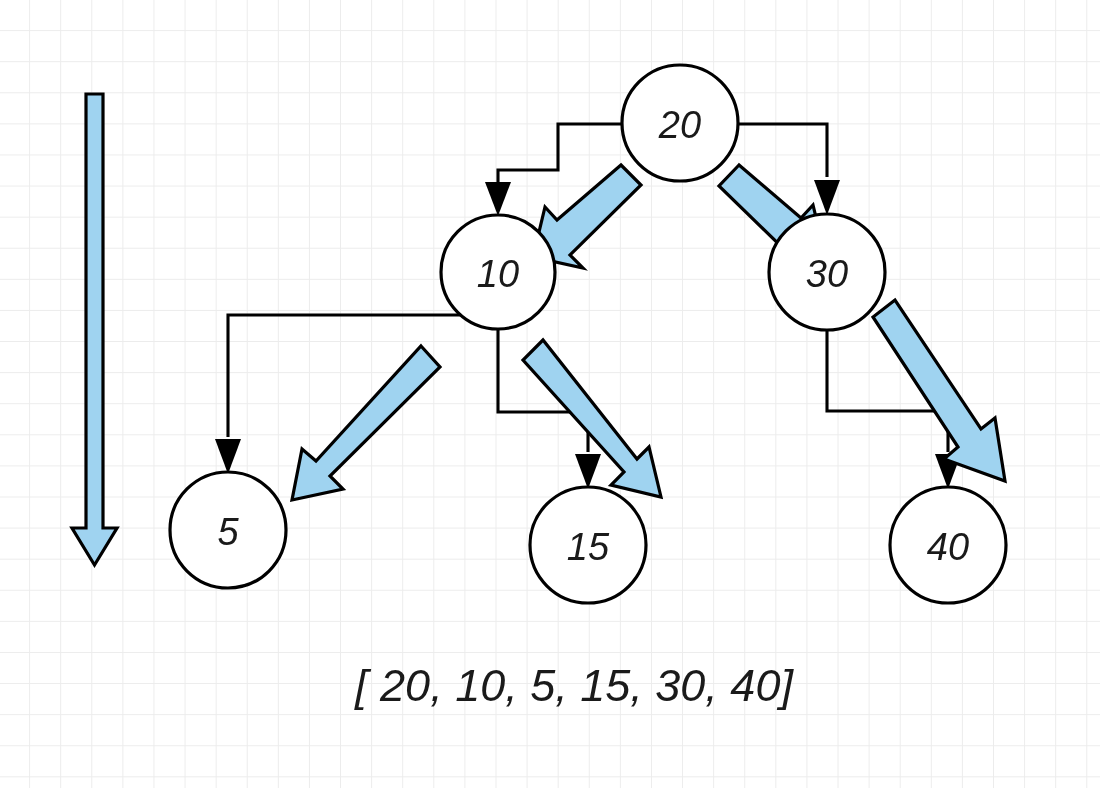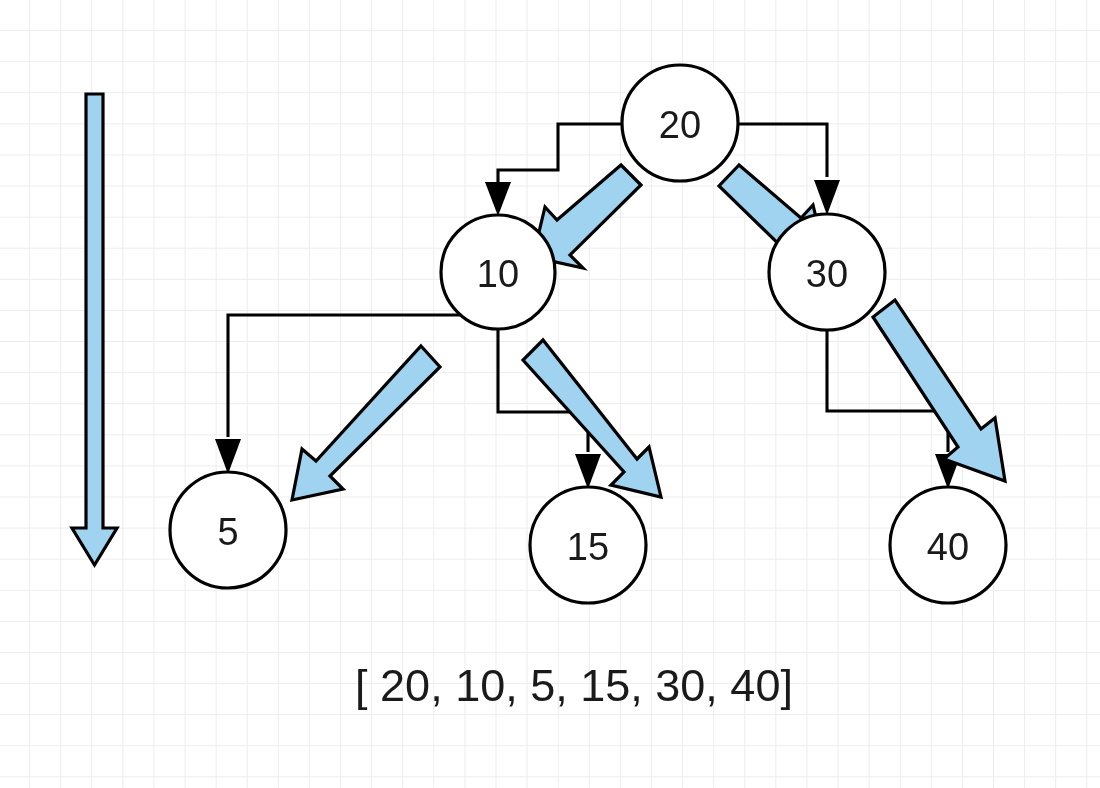--- a/index.html
+++ b/index.html
@@ -15,20 +15,21 @@
     position: relative;
     width: 1100px;
     height: 788px;
     overflow: hidden;
     background-color: #ffffff;
     background-image:
       linear-gradient(to right, #ececec 1px, transparent 1px),
       linear-gradient(to bottom, #ececec 1px, transparent 1px);
     background-size: 31.1px 31.1px;
     background-position: -2px -1px;
+    font-style: italic;
   }
   #diagram-svg {
     position: absolute;
     left: 0;
     top: 0;
     width: 1100px;
     height: 788px;
   }
   .node-circle {
     fill: #ffffff;

